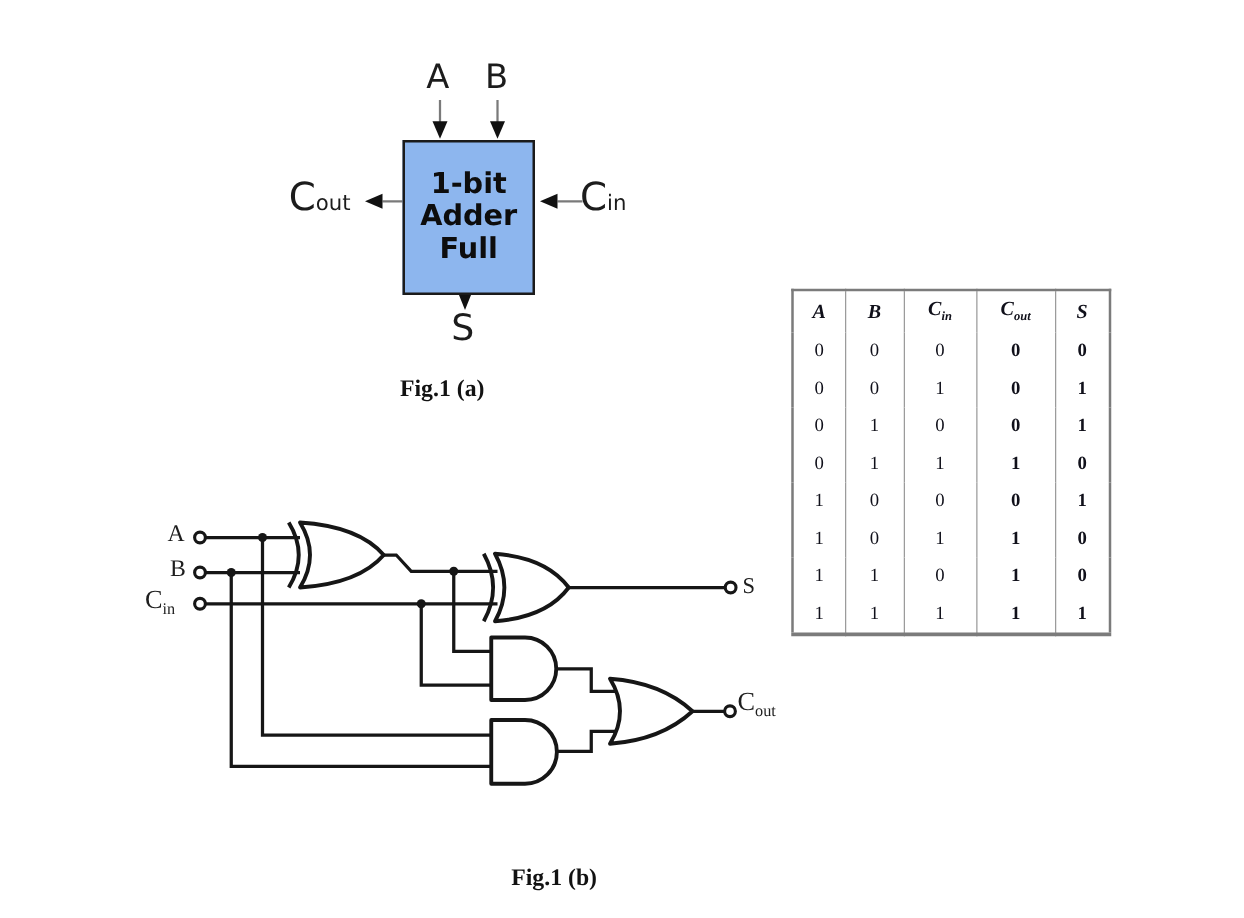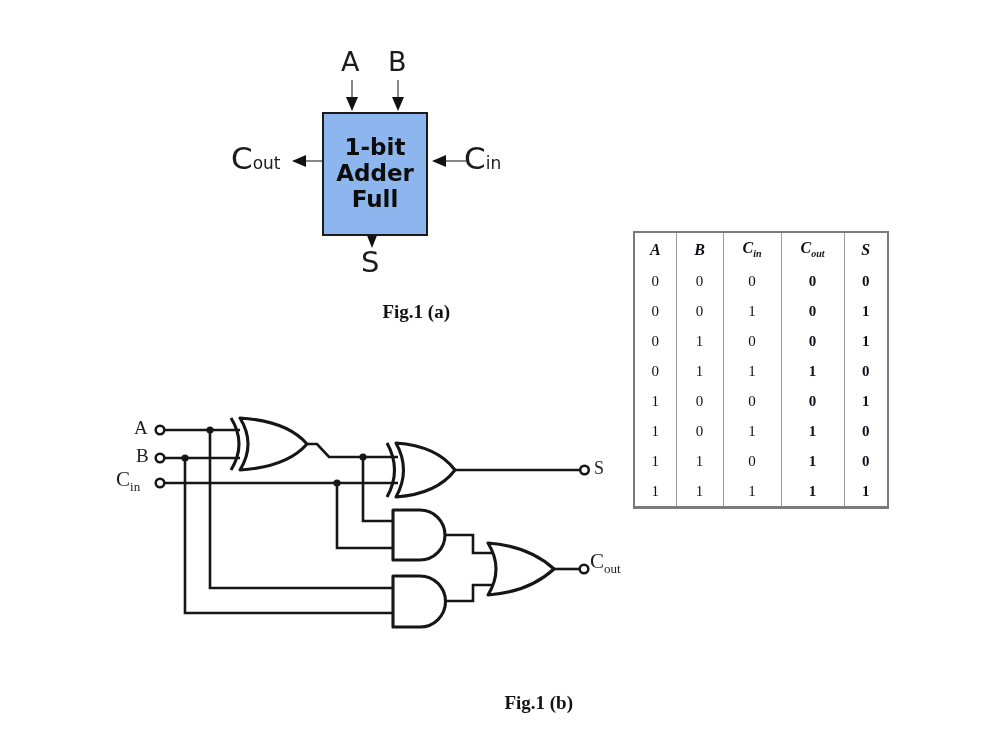--- a/index.html
+++ b/index.html
@@ -15,23 +15,23 @@
   .fa-label{font-family:"DejaVu Sans",sans-serif;color:#1c1c1c;}
   .lab-a{left:341px;top:46px;font-size:27px;}
   .lab-b{left:388px;top:46px;font-size:27px;}
   .csub{display:inline-flex;align-items:flex-end;}
   .bigC{font-size:31px;line-height:1;}
   .smallsub{font-size:17px;line-height:1;padding-bottom:2px;}
   .lab-cout{left:231px;top:143px;}
   .lab-cin{left:464px;top:143px;}
   .lab-s{left:361px;top:245px;font-size:29px;}
   .caption{font-family:"Liberation Serif",serif;font-weight:bold;font-size:19px;
-           color:#121212;text-align:right;}
+           color:#121212;text-align:left;}
   .cap-a{left:320px;top:301px;width:130px;}
-  .cap-b{left:433px;top:692px;width:140px;}
+  .cap-b{left:409px;top:692px;width:140px;}
 
   
   .tt{left:633px;top:231px;}
   table.truth{border-collapse:collapse;table-layout:fixed;background:#fff;
               border:2px solid #7b7b7b;border-bottom-width:3px;
               font-family:"Liberation Serif",serif;}
   table.truth th{height:33px;font-size:16px;font-style:italic;font-weight:bold;
                  text-align:center;vertical-align:middle;color:#10101a;padding:0;}
   table.truth th sub{font-size:10px;font-style:italic;}
   table.truth td{height:30px;font-size:15px;text-align:center;vertical-align:middle;

